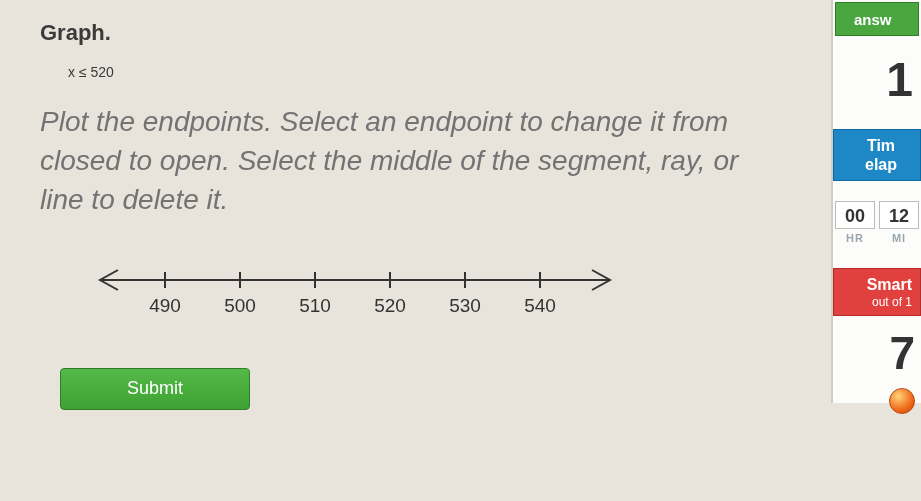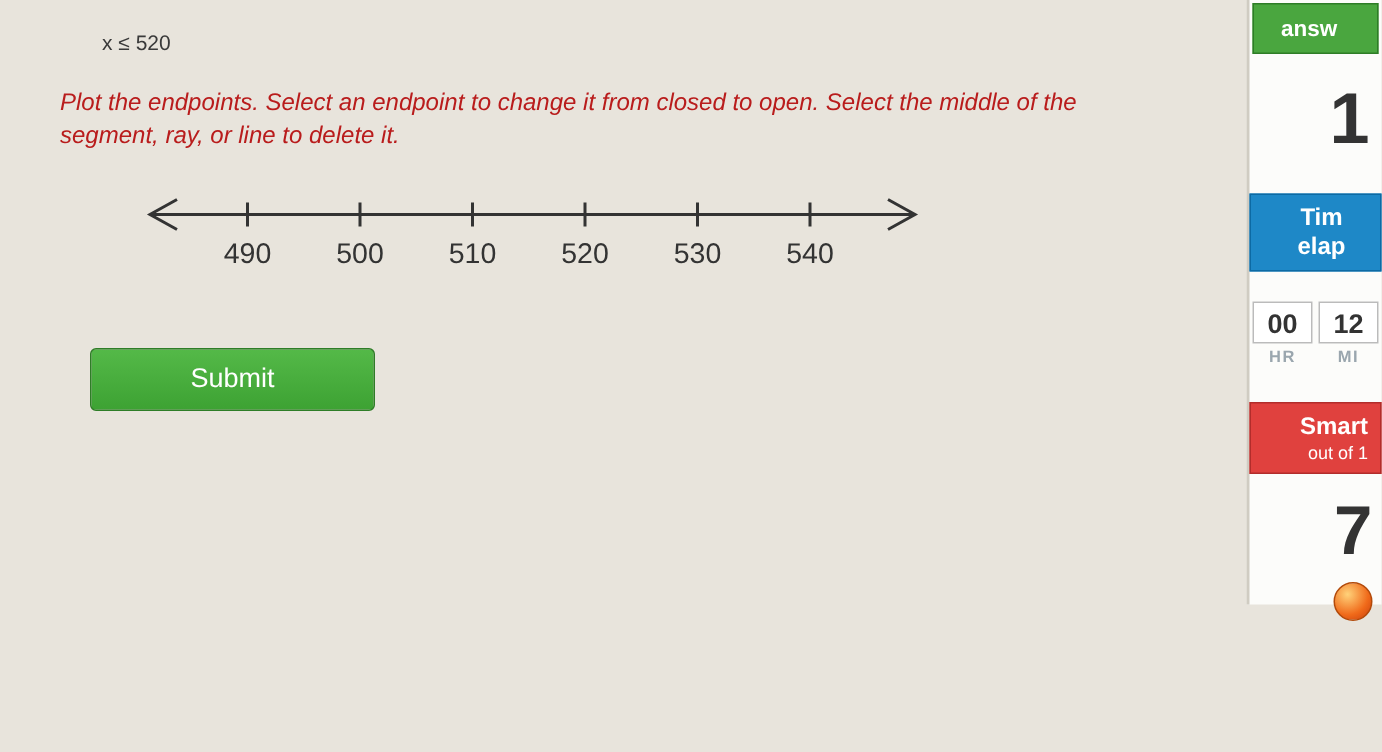--- a/index.html
+++ b/index.html
@@ -23,25 +23,25 @@
     font-size: 22px;
     font-weight: bold;
     margin-bottom: 18px;
   }
   .inequality {
     font-size: 14px;
     margin-left: 28px;
     margin-bottom: 22px;
   }
   .instructions {
-    font-size: 16px;
+    font-size: 28px;
     font-style: italic;
     line-height: 1.4;
-    margin-bottom: 20px;
-    color: #b91c1c;
+    margin-bottom: 40px;
+    color: #737373;
   }
   .numberline {
     margin-left: 50px;
     margin-bottom: 34px;
   }
   .submit-btn {
     background: linear-gradient(#54b948, #3da233);
     color: #fff;
     border: 1px solid #2e7d27;
     border-radius: 4px;
@@ -144,20 +144,21 @@
   svg text {
     font-family: Verdana, Arial, sans-serif;
     font-size: 19px;
     fill: #333;
   }
 </style>
 </head>
 <body>
 
 <div class="main">
+  <div class="heading">Graph.</div>
   <div class="inequality">x ≤ 520</div>
   <div class="instructions">Plot the endpoints. Select an endpoint to change it from closed to open. Select the middle of the segment, ray, or line to delete it.</div>
 
   <div class="numberline">
     <svg width="540" height="70">
       <line x1="10" y1="20" x2="520" y2="20" stroke="#333" stroke-width="2"></line>
       <polyline points="28,10 10,20 28,30" fill="none" stroke="#333" stroke-width="2"></polyline>
       <polyline points="502,10 520,20 502,30" fill="none" stroke="#333" stroke-width="2"></polyline>
       <g>
           <line x1="75" y1="12" x2="75" y2="28" stroke="#333" stroke-width="2"></line>

